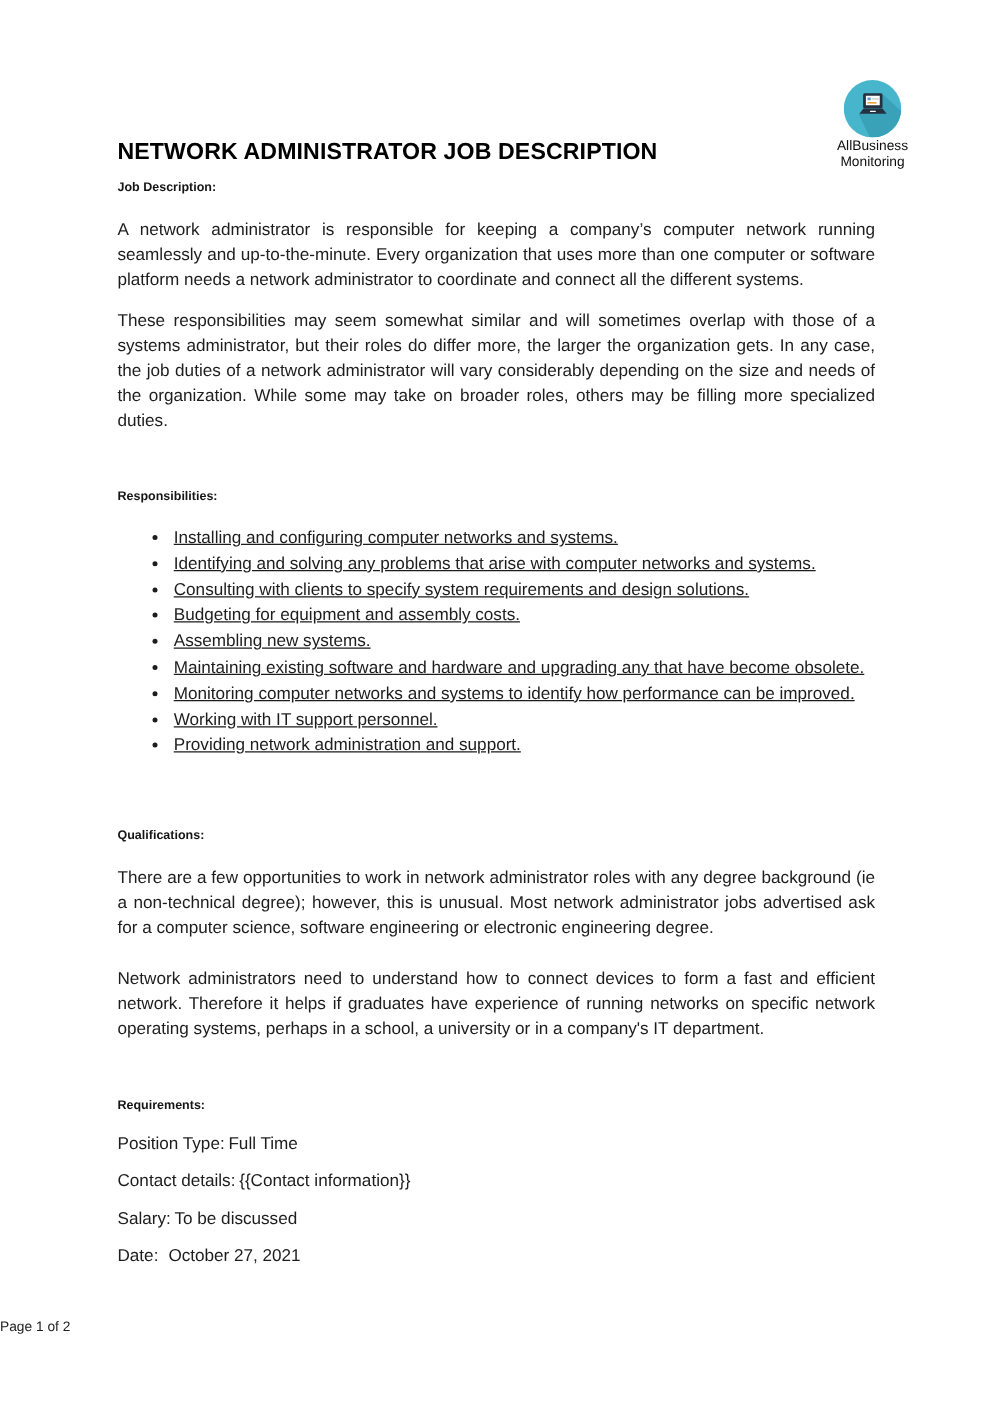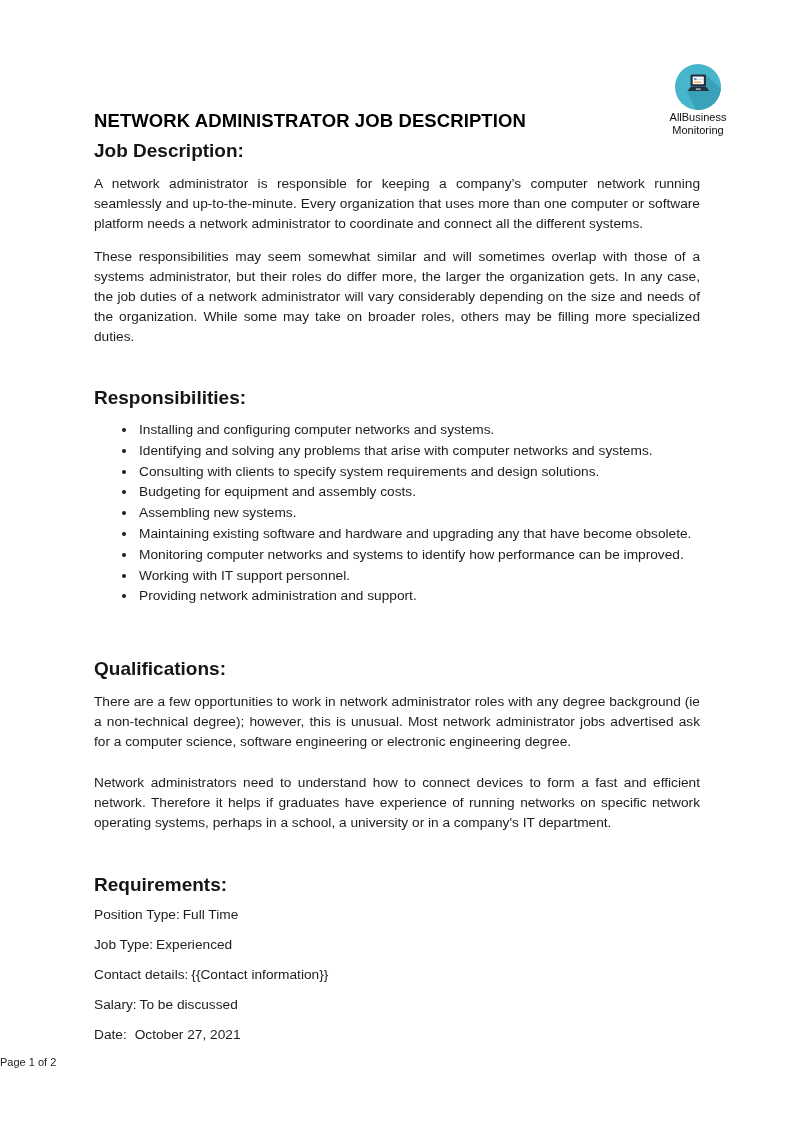--- a/index.html
+++ b/index.html
@@ -47,21 +47,21 @@
     font-size: 18.5px;
     line-height: 27px;
     font-weight: bold;
     text-align: left;
     color: #000000;
     letter-spacing: 0.1px;
   }
 
   .section-heading {
     margin: 0;
-    font-size: 19px;
+    font-size: 10px;
     line-height: 20px;
     font-weight: bold;
     color: #151515;
   }
 
   .para {
     margin: 13px 0 0 0;
     text-align: justify;
   }
   .para-gap { margin-top: 21px; }
@@ -73,20 +73,21 @@
   .bullet-list {
     margin: 12px 0 0 0;
     padding: 0 0 0 43px;
     list-style: disc outside;
   }
   .bullet-list li {
     margin: 0 0 1px 0;
     padding-left: 2px;
     line-height: 19.8px;
     white-space: nowrap;
+    text-decoration: underline;
   }
 
   .req-line { margin: 10px 0 0 0; white-space: nowrap; }
   .req-line .req-value { margin-left: 3px; }
   .req-line.req-date .req-value { margin-left: 8px; }
 
   .footer {
     position: absolute;
     top: 1055px;
     left: 0;
@@ -154,21 +155,20 @@
 
     <section class="section-qualifications">
       <h2 class="section-heading">Qualifications:</h2>
       <p class="para">There are a few opportunities to work in network administrator roles with any degree background (ie a non-technical degree); however, this is unusual. Most network administrator jobs advertised ask for a computer science, software engineering or electronic engineering degree.</p>
       <p class="para para-gap">Network administrators need to understand how to connect devices to form a fast and efficient network. Therefore it helps if graduates have experience of running networks on specific network operating systems, perhaps in a school, a university or in a company's IT department.</p>
     </section>
 
     <section class="section-requirements">
       <h2 class="section-heading">Requirements:</h2>
       <p class="req-line"><span class="req-label">Position Type:</span><span class="req-value">Full Time</span></p>
-      <p class="req-line"><span class="req-label">Job Type:</span><span class="req-value">Experienced</span></p>
       <p class="req-line"><span class="req-label">Contact details:</span><span class="req-value">{{Contact information}}</span></p>
       <p class="req-line"><span class="req-label">Salary:</span><span class="req-value">To be discussed</span></p>
       <p class="req-line req-date"><span class="req-label">Date:</span><span class="req-value">October 27, 2021</span></p>
     </section>
 
   </div>
 
   <div class="footer">
     <span>Page 1 of 2</span>
   </div>

